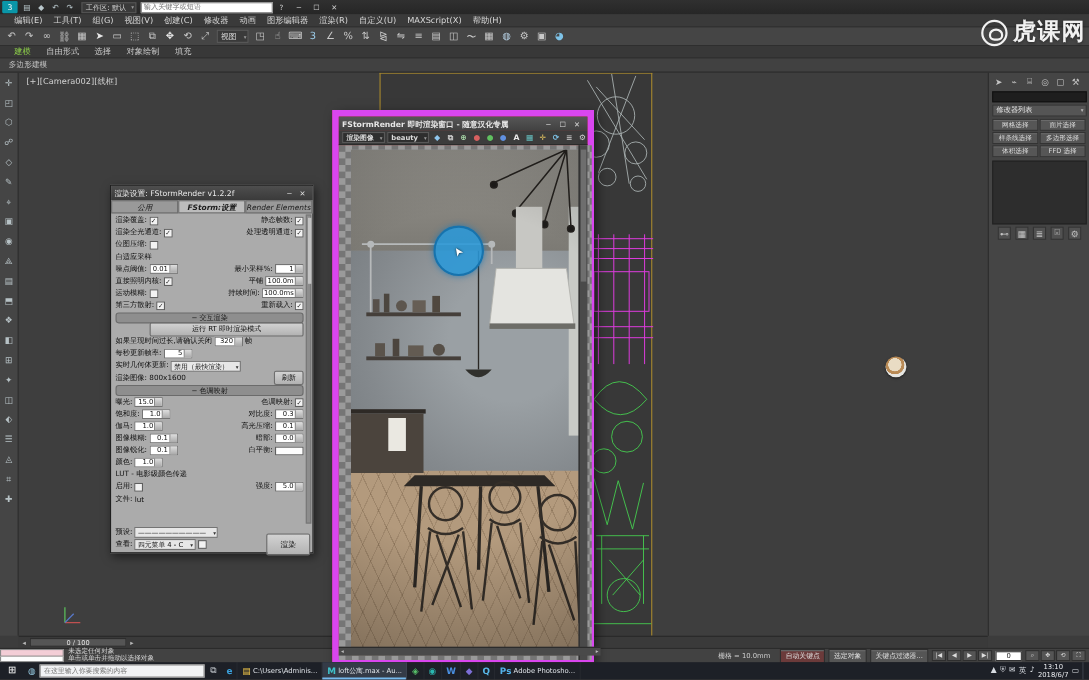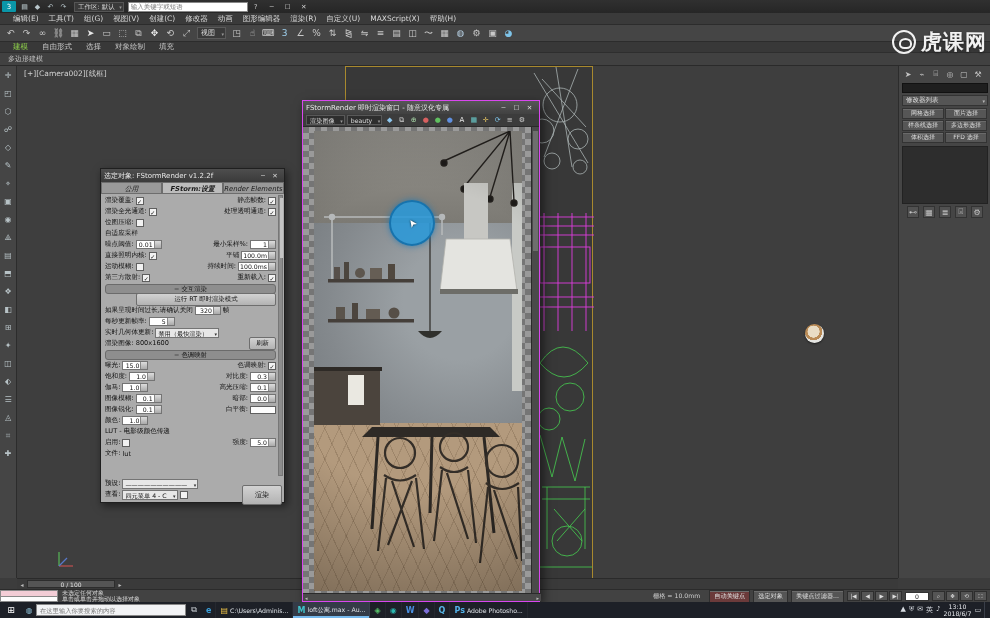--- a/index.html
+++ b/index.html
@@ -53,21 +53,21 @@
   #obj-name { position:absolute; left:3px; top:17px; width:86px; height:10px; background:#1e1e1e; border:1px solid #111; }
   #modlist-bar { position:absolute; left:3px; top:29px; width:86px; height:11px; background:#555; border:1px solid #333; font-size:6.5px; color:#e0e0e0; line-height:9px; padding-left:3px; position:absolute; }
   #modlist-bar::after{content:"▾";position:absolute;right:2px;top:1px;font-size:5px;color:#bbb;}
   #mod-buttons { position:absolute; left:3px; top:42px; width:86px; display:flex; flex-wrap:wrap; gap:1px; }
   #mod-buttons .item { width:42px; height:11px; background:#565656; border:1px solid #333; box-shadow:inset 0 1px 0 #6a6a6a; font-size:6px; color:#ddd; display:flex; align-items:center; justify-content:center; white-space:nowrap; overflow:hidden; }
   #mod-stack { position:absolute; left:3px; top:80px; width:86px; height:58px; background:#2d2d2d; border:1px solid #222; }
   #stack-icons { position:absolute; left:3px; top:140px; width:86px; display:flex; gap:4px; justify-content:center; }
   #stack-icons .item { width:12px;height:12px;display:flex;align-items:center;justify-content:center;font-size:8px;color:#c4c4c4;background:#515151;border:1px solid #333; }
 
   
-  #watermark { position:absolute; right:3px; top:28px; display:flex; align-items:center; gap:5px; z-index:30; opacity:.93; pointer-events:none; }
+  #watermark { position:absolute; right:3px; top:14px; display:flex; align-items:flex-end; gap:5px; z-index:30; opacity:.93; pointer-events:none; }
   #wm-logo { width:24px; height:24px; border:2.5px solid #fff; border-radius:50%; position:relative; }
   #wm-logo::after{content:"";position:absolute;left:5px;top:6px;width:9px;height:7px;border:2px solid #fff;border-radius:50% 50% 40% 40%;}
   #wm-text { font-size:21px; font-weight:bold; color:#fff; text-shadow:0 1px 3px rgba(0,0,0,.45); letter-spacing:1px; }
 
   
   #rs-dialog { position:absolute; left:100px; top:168px; width:185px; height:335px; background:#ababab; border:1px solid #1f1f1f; box-shadow:2px 3px 8px rgba(0,0,0,.5); z-index:10; }
   #rs-title { height:13px; background:linear-gradient(#4e4e4e,#3a3a3a); display:flex; align-items:center; padding:0 3px; }
   #rs-title .t { flex:1; font-size:7px; color:#e8e8e8; white-space:nowrap; overflow:hidden; }
   #rs-title .wb { width:12px; text-align:center; font-size:6.5px; color:#ddd; }
   #rs-tabs { display:flex; height:12px; background:#8a8a8a;font-style:italic; }
@@ -85,21 +85,21 @@
   .rs-drop::after { content:"▾"; position:absolute; right:1px; top:1px; font-size:5px; color:#333; }
   .rs-btn { background:linear-gradient(#d2d2d2,#b2b2b2); border:1px solid #6e6e6e; border-radius:2px; font-size:6.4px; color:#101010; padding:1px 6px; text-align:center; white-space:nowrap;margin-left:31px; }
   .rs-btn.full { flex:1; }
   .rs-btn.big { padding:4px 12px; font-size:7px; }
   .rs-sec { flex:1; background:#8e8e8e; border:1px solid #6b6b6b; border-radius:3px; font-size:6.4px; color:#141414; text-align:center; height:10px; line-height:9px; }
   .rs-color { width:26px; height:8px; background:#fdfdfd; border:1px solid #5f5f5f; }
   .rs-gap { flex:1; }
   #rs-footer { position:absolute; left:2px; bottom:2px; width:181px; }
 
   
-  #rw { position:absolute; left:302px; top:100px; width:238px; height:502px; background:#b91c1c; border:1px solid #d946ef; box-shadow:3px 4px 10px rgba(0,0,0,.55); z-index:12; }
+  #rw { position:absolute; left:302px; top:100px; width:238px; height:502px; background:#b91c1c; border:6px solid #d946ef; box-shadow:3px 4px 10px rgba(0,0,0,.55); z-index:12;font-weight:bold; }
   #rw-title { height:13px; background:linear-gradient(#565656,#414141); display:flex; align-items:center; padding:0 3px; }
   #rw-title .t { flex:1; font-size:7px; color:#e6e6e6; white-space:nowrap; overflow:hidden; }
   #rw-title .wb { width:13px; text-align:center; font-size:6.5px; color:#ddd; }
   #rw-toolbar { height:13px; background:#3c3c3c; border-bottom:1px solid #2a2a2a; display:flex; align-items:center; gap:2px; padding:0 3px; }
   .rw-drop { background:#2e2e2e; border:1px solid #585858; height:10px; line-height:9px; font-size:6.2px; color:#ddd; padding:0 9px 0 3px; position:relative; white-space:nowrap; }
   .rw-drop::after { content:"▾"; position:absolute; right:1px; top:1px; font-size:5px; color:#999; }
   #rw-icons { display:flex; gap:1px; }
   #rw-icons .item { width:11px; height:11px; display:flex; align-items:center; justify-content:center; font-size:7px; }
   #rw-canvas { position:absolute; left:0; top:26px; width:230px; height:468px; background:repeating-conic-gradient(#9a9a9a 0% 25%, #757575 0% 50%) 0 0/12px 12px; overflow:hidden; }
   #rw-vscroll { position:absolute; right:0; top:26px; width:8px; height:468px; background:#4a4a4a; border-left:1px solid #2a2a2a; }
@@ -332,21 +332,21 @@
       </div>
   </div>
 
   <div id="watermark">
     <div id="wm-logo"></div>
     <div id="wm-text">虎课网</div>
   </div>
 
   <div id="rs-dialog">
     <div id="rs-title">
-      <div class="t">选定对象: FStormRender v1.2.2f</div>
+      <div class="t">渲染设置: FStormRender v1.2.2f</div>
       <div class="wb">─</div>
       <div class="wb">✕</div>
     </div>
     <div id="rs-tabs">
         <div class="rs-tab">公用</div>
         <div class="rs-tab active">FStorm:设置</div>
         <div class="rs-tab">Render Elements</div>
       </div>
     <div id="rs-rows">
         <div class="rs-row">

